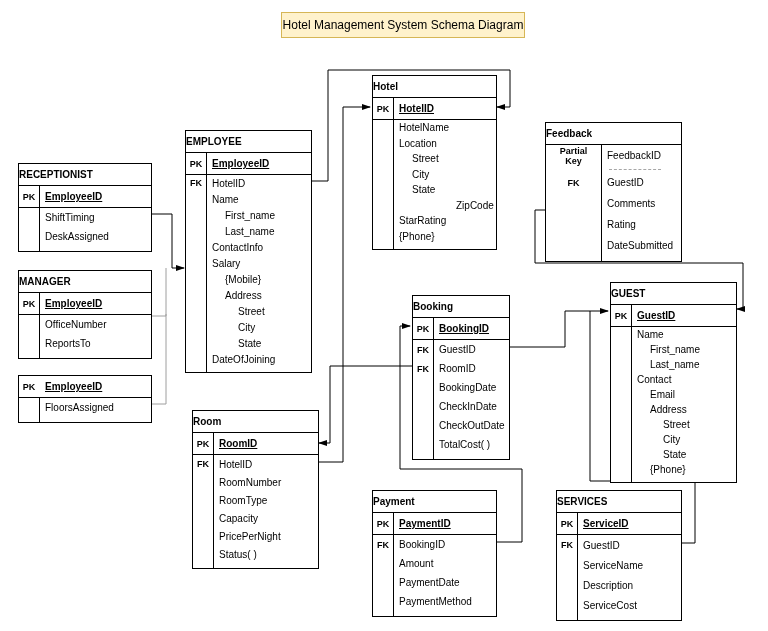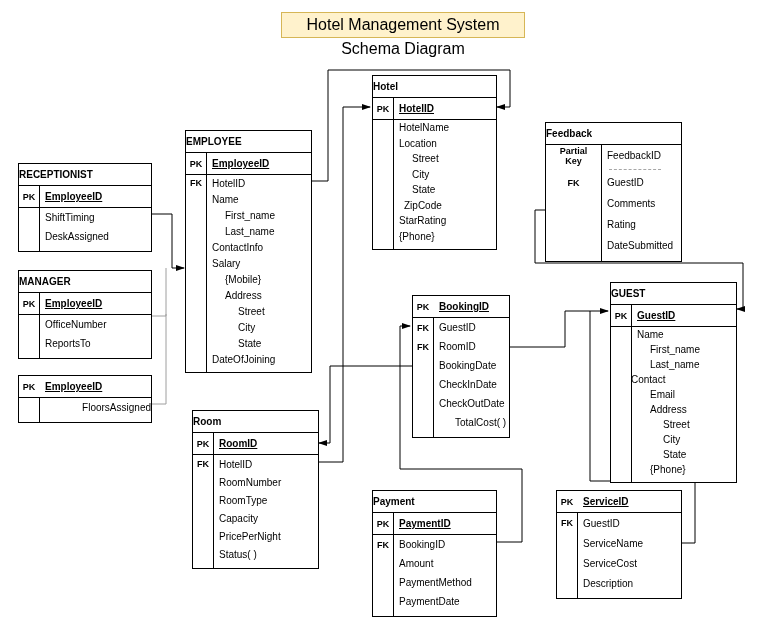--- a/index.html
+++ b/index.html
@@ -1,20 +1,20 @@
 <!DOCTYPE html>
 <html><head>
 <meta charset="utf-8">
 <style>
   html,body{margin:0;padding:0;background:#ffffff;}
   #canvas{position:relative;width:768px;height:631px;background:#ffffff;
           font-family:"Liberation Sans",sans-serif;color:#000;overflow:hidden;}
   #connectors{position:absolute;left:0;top:0;width:768px;height:631px;}
   #title-box{position:absolute;left:281px;top:12px;width:242px;height:24px;
-             line-height:24px;text-align:center;font-size:16px;
+             line-height:24px;text-align:center;font-size:12px;
              border:1px solid #D6B656;background:#FFF2CC;}
   .entity{position:absolute;border:1px solid #000;background:#fff;font-size:10px;}
   .ent-header{height:21px;line-height:21px;font-weight:bold;
               border-bottom:1px solid #000;white-space:nowrap;}
   .pk-row{height:21px;display:flex;align-items:center;border-bottom:1px solid #000;}
   .kcell{flex:0 0 auto;text-align:center;font-weight:bold;font-size:9px;
          line-height:10px;white-space:pre-line;}
   .pkfield{padding-left:6px;font-weight:bold;text-decoration:underline;white-space:nowrap;}
   .ent-body{padding-bottom:5px;}
   .row{display:flex;align-items:center;white-space:nowrap;}
@@ -87,21 +87,21 @@
         <div class="keyline" style="left: 20px;"></div>
       </div>
       <div class="entity" style="left: 18px; top: 375px; width: 132px;">
         <div class="pk-row">
           <span class="kcell" style="width: 20px;">PK</span>
           <span class="pkfield">EmployeeID</span>
         </div>
         <div class="ent-body">
           <div class="row" style="height: 19px;">
             <span class="kcell" style="width: 20px;"></span>
-            <span class="tcell" style="padding-left: 6px; text-align: right;">FloorsAssigned</span>
+            <span class="tcell" style="padding-left: 6px;">FloorsAssigned</span>
           </div>
         </div>
         <div class="keyline" style="left: 20px;"></div>
       </div>
       <div class="entity" style="left: 185px; top: 130px; width: 125px;">
         <div class="ent-header">EMPLOYEE</div>
         <div class="pk-row">
           <span class="kcell" style="width: 20px;">PK</span>
           <span class="pkfield">EmployeeID</span>
         </div>
@@ -179,21 +179,21 @@
           <div class="row" style="height: 15.5px;">
             <span class="kcell" style="width: 20px;"></span>
             <span class="tcell" style="padding-left: 19px;">City</span>
           </div>
           <div class="row" style="height: 15.5px;">
             <span class="kcell" style="width: 20px;"></span>
             <span class="tcell" style="padding-left: 19px;">State</span>
           </div>
           <div class="row" style="height: 15.5px;">
             <span class="kcell" style="width: 20px;"></span>
-            <span class="tcell" style="padding-left: 11px;">ZipCode</span>
+            <span class="tcell" style="padding-left: 19px; margin-left: 44px;">ZipCode</span>
           </div>
           <div class="row" style="height: 15.5px;">
             <span class="kcell" style="width: 20px;"></span>
             <span class="tcell" style="padding-left: 6px;">StarRating</span>
           </div>
           <div class="row" style="height: 15.5px;">
             <span class="kcell" style="width: 20px;"></span>
             <span class="tcell" style="padding-left: 6px;">{Phone}</span>
           </div>
         </div>
@@ -223,20 +223,21 @@
             <span class="tcell" style="padding-left: 6px;">Rating</span>
           </div>
           <div class="row" style="height: 21px;">
             <span class="kcell" style="width: 55px;"></span>
             <span class="tcell" style="padding-left: 6px;">DateSubmitted</span>
           </div>
         </div>
         <div class="keyline" style="left: 55px;"></div>
       </div>
       <div class="entity" style="left: 412px; top: 295px; width: 96px;">
+        <div class="ent-header">Booking</div>
         <div class="pk-row">
           <span class="kcell" style="width: 20px;">PK</span>
           <span class="pkfield">BookingID</span>
         </div>
         <div class="ent-body">
           <div class="row" style="height: 19px;">
             <span class="kcell" style="width: 20px;">FK</span>
             <span class="tcell" style="padding-left: 6px;">GuestID</span>
           </div>
           <div class="row" style="height: 19px;">
@@ -250,21 +251,21 @@
           <div class="row" style="height: 19px;">
             <span class="kcell" style="width: 20px;"></span>
             <span class="tcell" style="padding-left: 6px;">CheckInDate</span>
           </div>
           <div class="row" style="height: 19px;">
             <span class="kcell" style="width: 20px;"></span>
             <span class="tcell" style="padding-left: 6px;">CheckOutDate</span>
           </div>
           <div class="row" style="height: 19px;">
             <span class="kcell" style="width: 20px;"></span>
-            <span class="tcell" style="padding-left: 22px;">TotalCost( )</span>
+            <span class="tcell" style="padding-left: 6px;">TotalCost( )</span>
           </div>
         </div>
         <div class="keyline" style="left: 20px;"></div>
       </div>
       <div class="entity" style="left: 610px; top: 282px; width: 125px;">
         <div class="ent-header">GUEST</div>
         <div class="pk-row">
           <span class="kcell" style="width: 20px;">PK</span>
           <span class="pkfield">GuestID</span>
         </div>
@@ -276,21 +277,21 @@
           <div class="row" style="height: 15px;">
             <span class="kcell" style="width: 20px;"></span>
             <span class="tcell" style="padding-left: 19px;">First_name</span>
           </div>
           <div class="row" style="height: 15px;">
             <span class="kcell" style="width: 20px;"></span>
             <span class="tcell" style="padding-left: 19px;">Last_name</span>
           </div>
           <div class="row" style="height: 15px;">
             <span class="kcell" style="width: 20px;"></span>
-            <span class="tcell" style="">Contact</span>
+            <span class="tcell" style="padding-left: 6px;">Contact</span>
           </div>
           <div class="row" style="height: 15px;">
             <span class="kcell" style="width: 20px;"></span>
             <span class="tcell" style="padding-left: 19px;">Email</span>
           </div>
           <div class="row" style="height: 15px;">
             <span class="kcell" style="width: 20px;"></span>
             <span class="tcell" style="padding-left: 19px;">Address</span>
           </div>
           <div class="row" style="height: 15px;">
@@ -356,48 +357,49 @@
           <div class="row" style="height: 19px;">
             <span class="kcell" style="width: 20px;">FK</span>
             <span class="tcell" style="padding-left: 6px;">BookingID</span>
           </div>
           <div class="row" style="height: 19px;">
             <span class="kcell" style="width: 20px;"></span>
             <span class="tcell" style="padding-left: 6px;">Amount</span>
           </div>
           <div class="row" style="height: 19px;">
             <span class="kcell" style="width: 20px;"></span>
+            <span class="tcell" style="padding-left: 6px;">PaymentDate</span>
+          </div>
+          <div class="row" style="height: 19px;">
+            <span class="kcell" style="width: 20px;"></span>
             <span class="tcell" style="padding-left: 6px;">PaymentMethod</span>
           </div>
-          <div class="row" style="height: 19px;">
-            <span class="kcell" style="width: 20px;"></span>
-            <span class="tcell" style="padding-left: 6px;">PaymentDate</span>
-          </div>
         </div>
         <div class="keyline" style="left: 20px;"></div>
       </div>
       <div class="entity" style="left: 556px; top: 490px; width: 124px;">
+        <div class="ent-header">SERVICES</div>
         <div class="pk-row">
           <span class="kcell" style="width: 20px;">PK</span>
           <span class="pkfield">ServiceID</span>
         </div>
         <div class="ent-body">
           <div class="row" style="height: 20px;">
             <span class="kcell" style="width: 20px;">FK</span>
             <span class="tcell" style="padding-left: 6px;">GuestID</span>
           </div>
           <div class="row" style="height: 20px;">
             <span class="kcell" style="width: 20px;"></span>
             <span class="tcell" style="padding-left: 6px;">ServiceName</span>
           </div>
           <div class="row" style="height: 20px;">
             <span class="kcell" style="width: 20px;"></span>
+            <span class="tcell" style="padding-left: 6px;">Description</span>
+          </div>
+          <div class="row" style="height: 20px;">
+            <span class="kcell" style="width: 20px;"></span>
             <span class="tcell" style="padding-left: 6px;">ServiceCost</span>
-          </div>
-          <div class="row" style="height: 20px;">
-            <span class="kcell" style="width: 20px;"></span>
-            <span class="tcell" style="padding-left: 6px;">Description</span>
           </div>
         </div>
         <div class="keyline" style="left: 20px;"></div>
       </div>
     </div>
 </div>
 
 </body></html>

